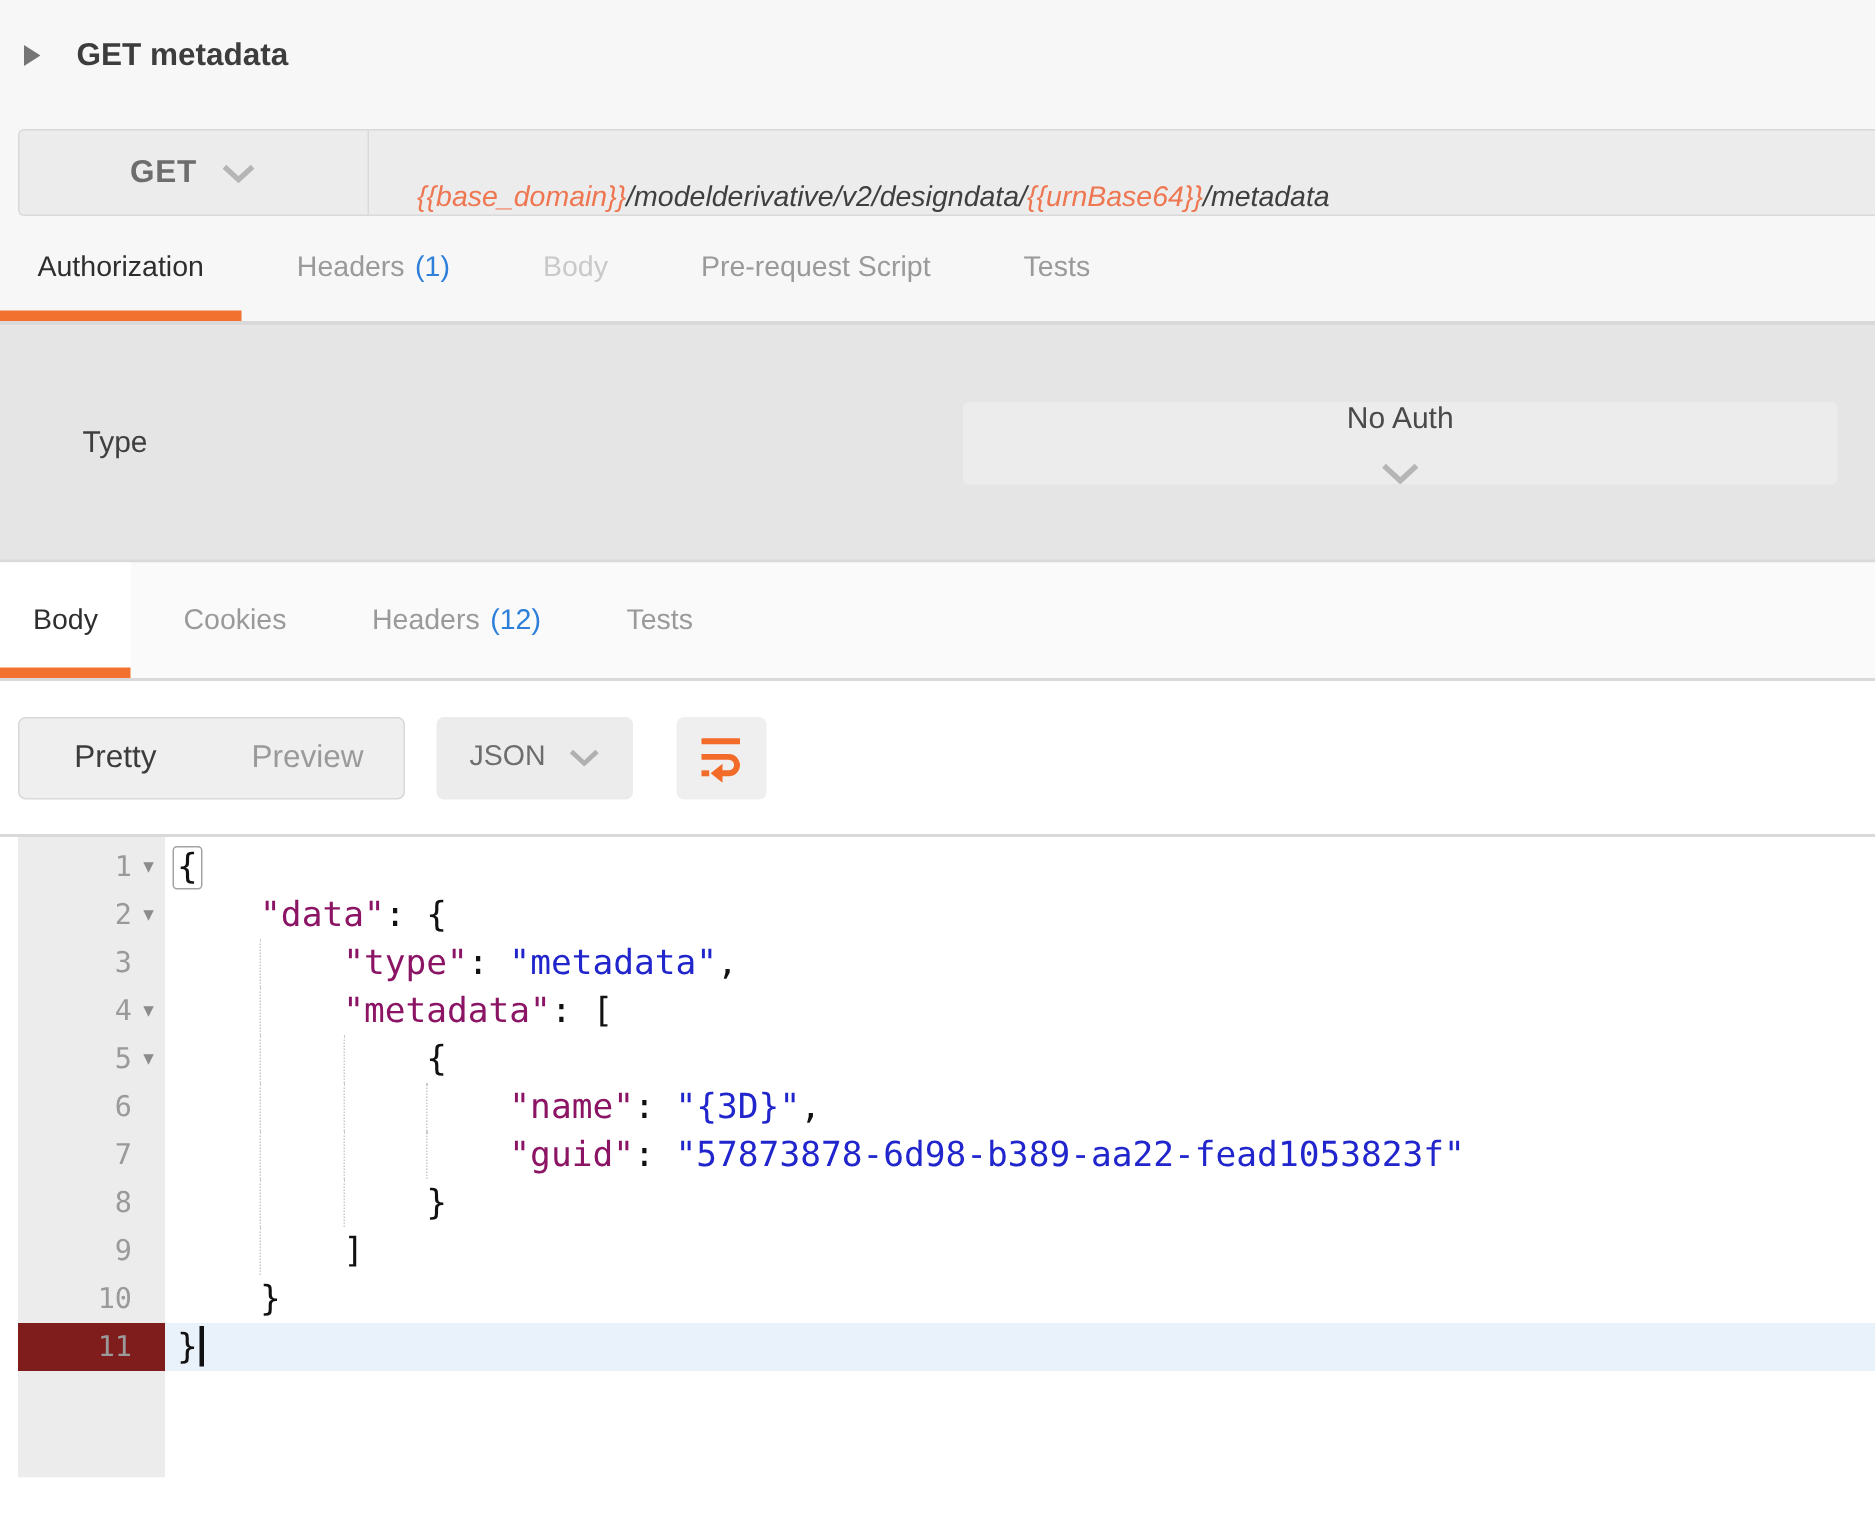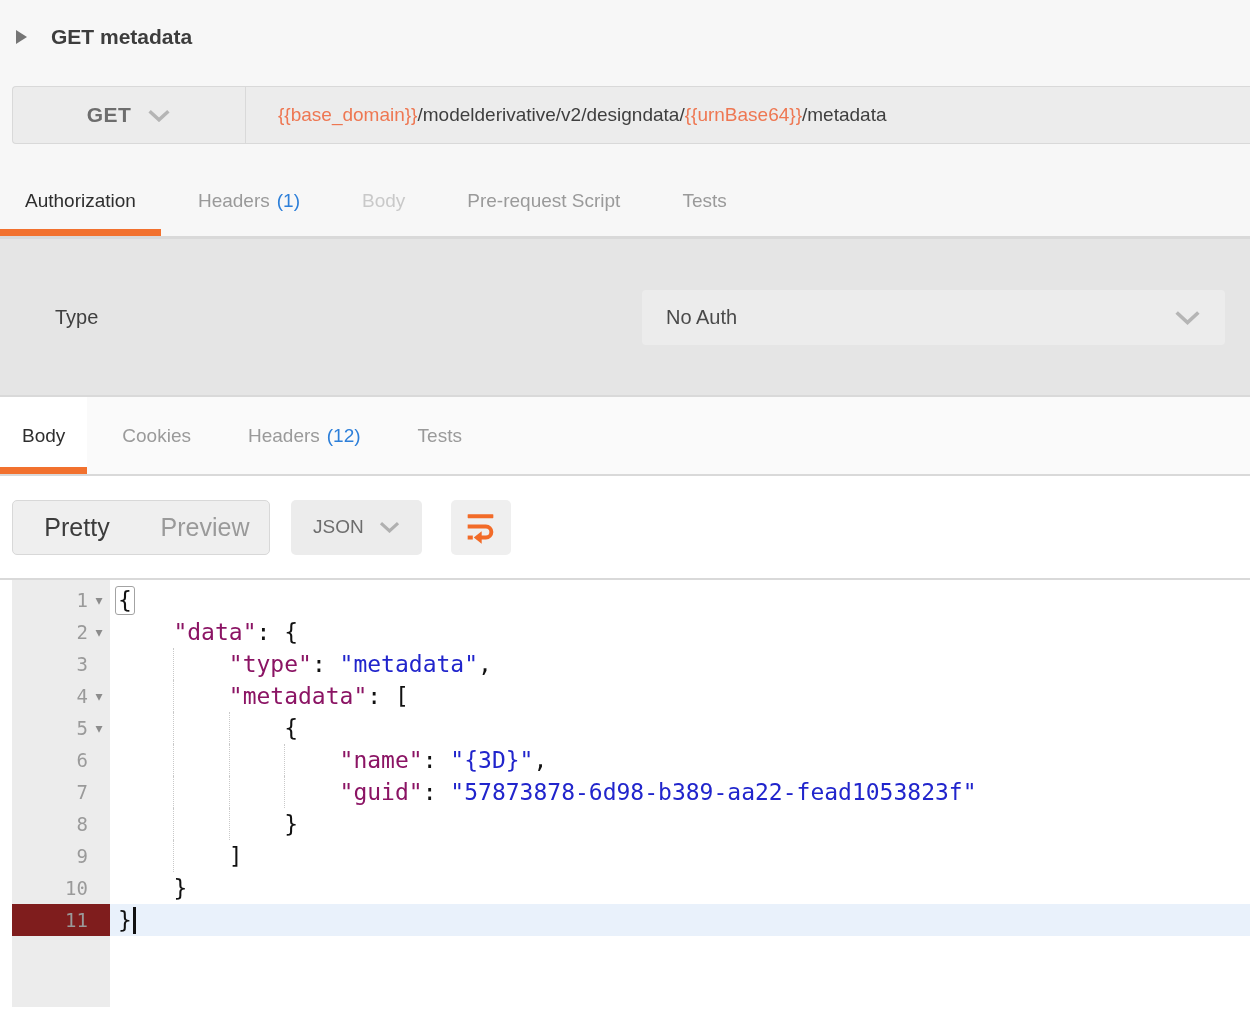--- a/index.html
+++ b/index.html
@@ -18,49 +18,49 @@
     display:flex; margin:26px 0 0 12px; height:58px;
     background:#ececec; border:1px solid #d9d9d9; border-right:none;
     border-radius:4px 0 0 4px;
     gap:10px;
   }
   .method {
     width:233px; flex:none; display:flex; align-items:center; justify-content:center;
     gap:16px; border-right:1px solid #d9d9d9; cursor:pointer;
   }
   .method .m-label { font-size:21px; font-weight:700; color:#6d6d6d; letter-spacing:0.5px; }
-  .url { flex:1; display:flex; align-items:center; padding-left:22px; font-size:19px; color:#3f3f3f; cursor:text; overflow:hidden; white-space:nowrap; }
+  .url { flex:1; display:flex; align-items:flex-end; padding-left:22px; font-size:19px; color:#3f3f3f; cursor:text; overflow:hidden; white-space:nowrap;font-style:italic; }
   .url .var { color:#ee7752; }
-  .tabs { display:flex; gap:12px; margin-top:44px; border-bottom:3px solid #d9d9d9; }
+  .tabs { display:flex; gap:12px; margin-top:22px; border-bottom:3px solid #d9d9d9; }
   .tab { position:relative; padding:0 25px 22px; font-size:19px; line-height:26px; color:#9a9a9a; cursor:pointer; white-space:nowrap; }
   .tab.active { color:#2e2e2e; }
   .tab.disabled { color:#c9c9c9; }
   .tab.active::after { content:''; position:absolute; left:0; right:0; bottom:0; height:7px; background:#f2712e; }
   .badge { color:#2d7fd9; margin-left:7px; }
   
   .auth {
     height:158px; background:#e5e5e5; border-bottom:2px solid #d9d9d9;
     display:flex; align-items:center; justify-content:space-between;
     padding:0 25px 0 55px;
   }
   .type-label { font-size:20px; color:#3f3f3f; }
   .select {
     width:583px; height:55px; background:#ececec; border-radius:4px;
     display:flex; align-items:center; justify-content:space-between;
-    padding:0 24px; font-size:20px; color:#4a4a4a; cursor:pointer;
+    padding:0 24px; font-size:20px; color:#4a4a4a; cursor:pointer;flex-direction:column;
   }
   
   .resp-tabs { display:flex; gap:13px; background:#fafafa; border-bottom:2px solid #d9d9d9; height:79px; }
   .rtab { position:relative; display:flex; align-items:center; padding:0 22px; font-size:19px; color:#9a9a9a; cursor:pointer; white-space:nowrap; }
   .rtab.active { color:#2e2e2e; background:#fff; }
   .rtab.active::after { content:''; position:absolute; left:0; right:0; bottom:0; height:7px; background:#f2712e; }
   
   .toolbar { height:102px; background:#fff; display:flex; align-items:center; padding-left:12px; }
   .views { display:flex; height:55px; border:1px solid #d8d8d8; background:#efefef; border-radius:5px; }
-  .view { width:128px; display:flex; align-items:center; justify-content:center; font-size:25px; color:#9a9a9a; cursor:pointer; }
+  .view { width:128px; display:flex; align-items:center; justify-content:center; font-size:21px; color:#9a9a9a; cursor:pointer; }
   .view.active { color:#3c3c3c; }
   .format {
     height:55px; margin-left:21px; background:#ececec; border-radius:5px;
     display:flex; align-items:center; gap:15px; padding:0 22px;
     font-size:19px; color:#6d6d6d; cursor:pointer;
   }
   .wrap-btn {
     width:60px; height:55px; margin-left:29px; background:#efefef; border:none;
     border-radius:5px; display:flex; align-items:center; justify-content:center; cursor:pointer; padding:0;
   }

